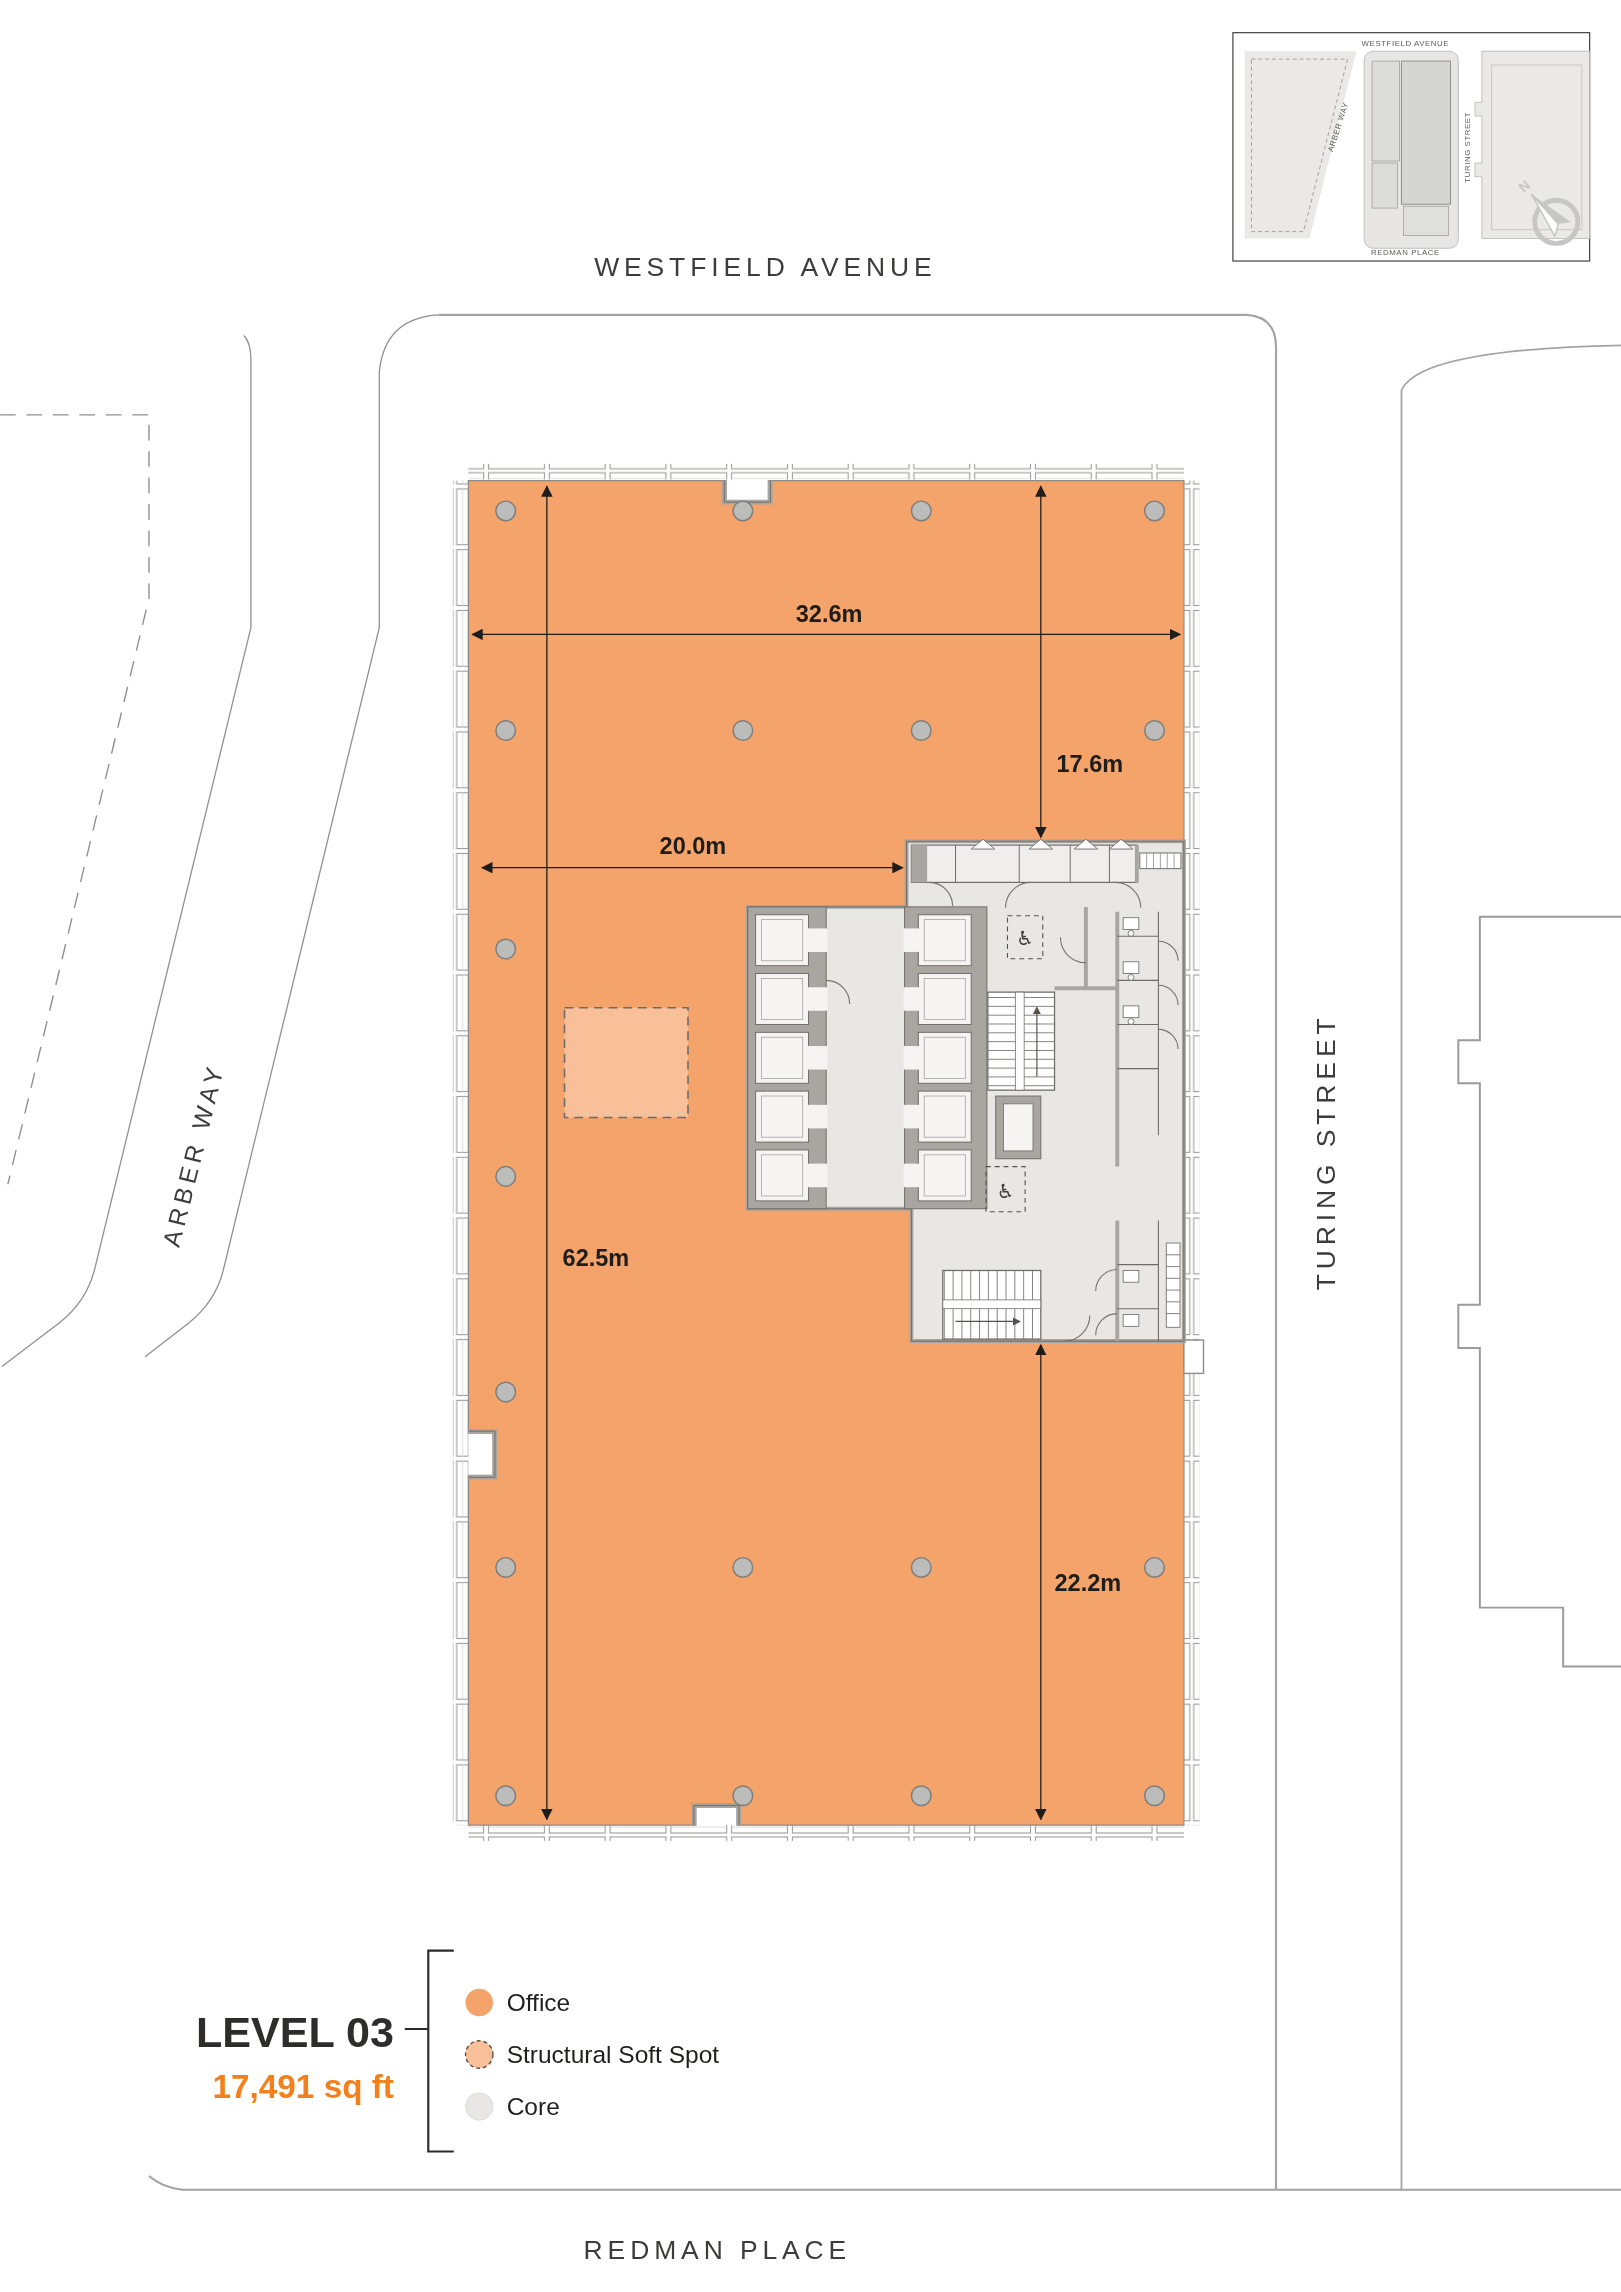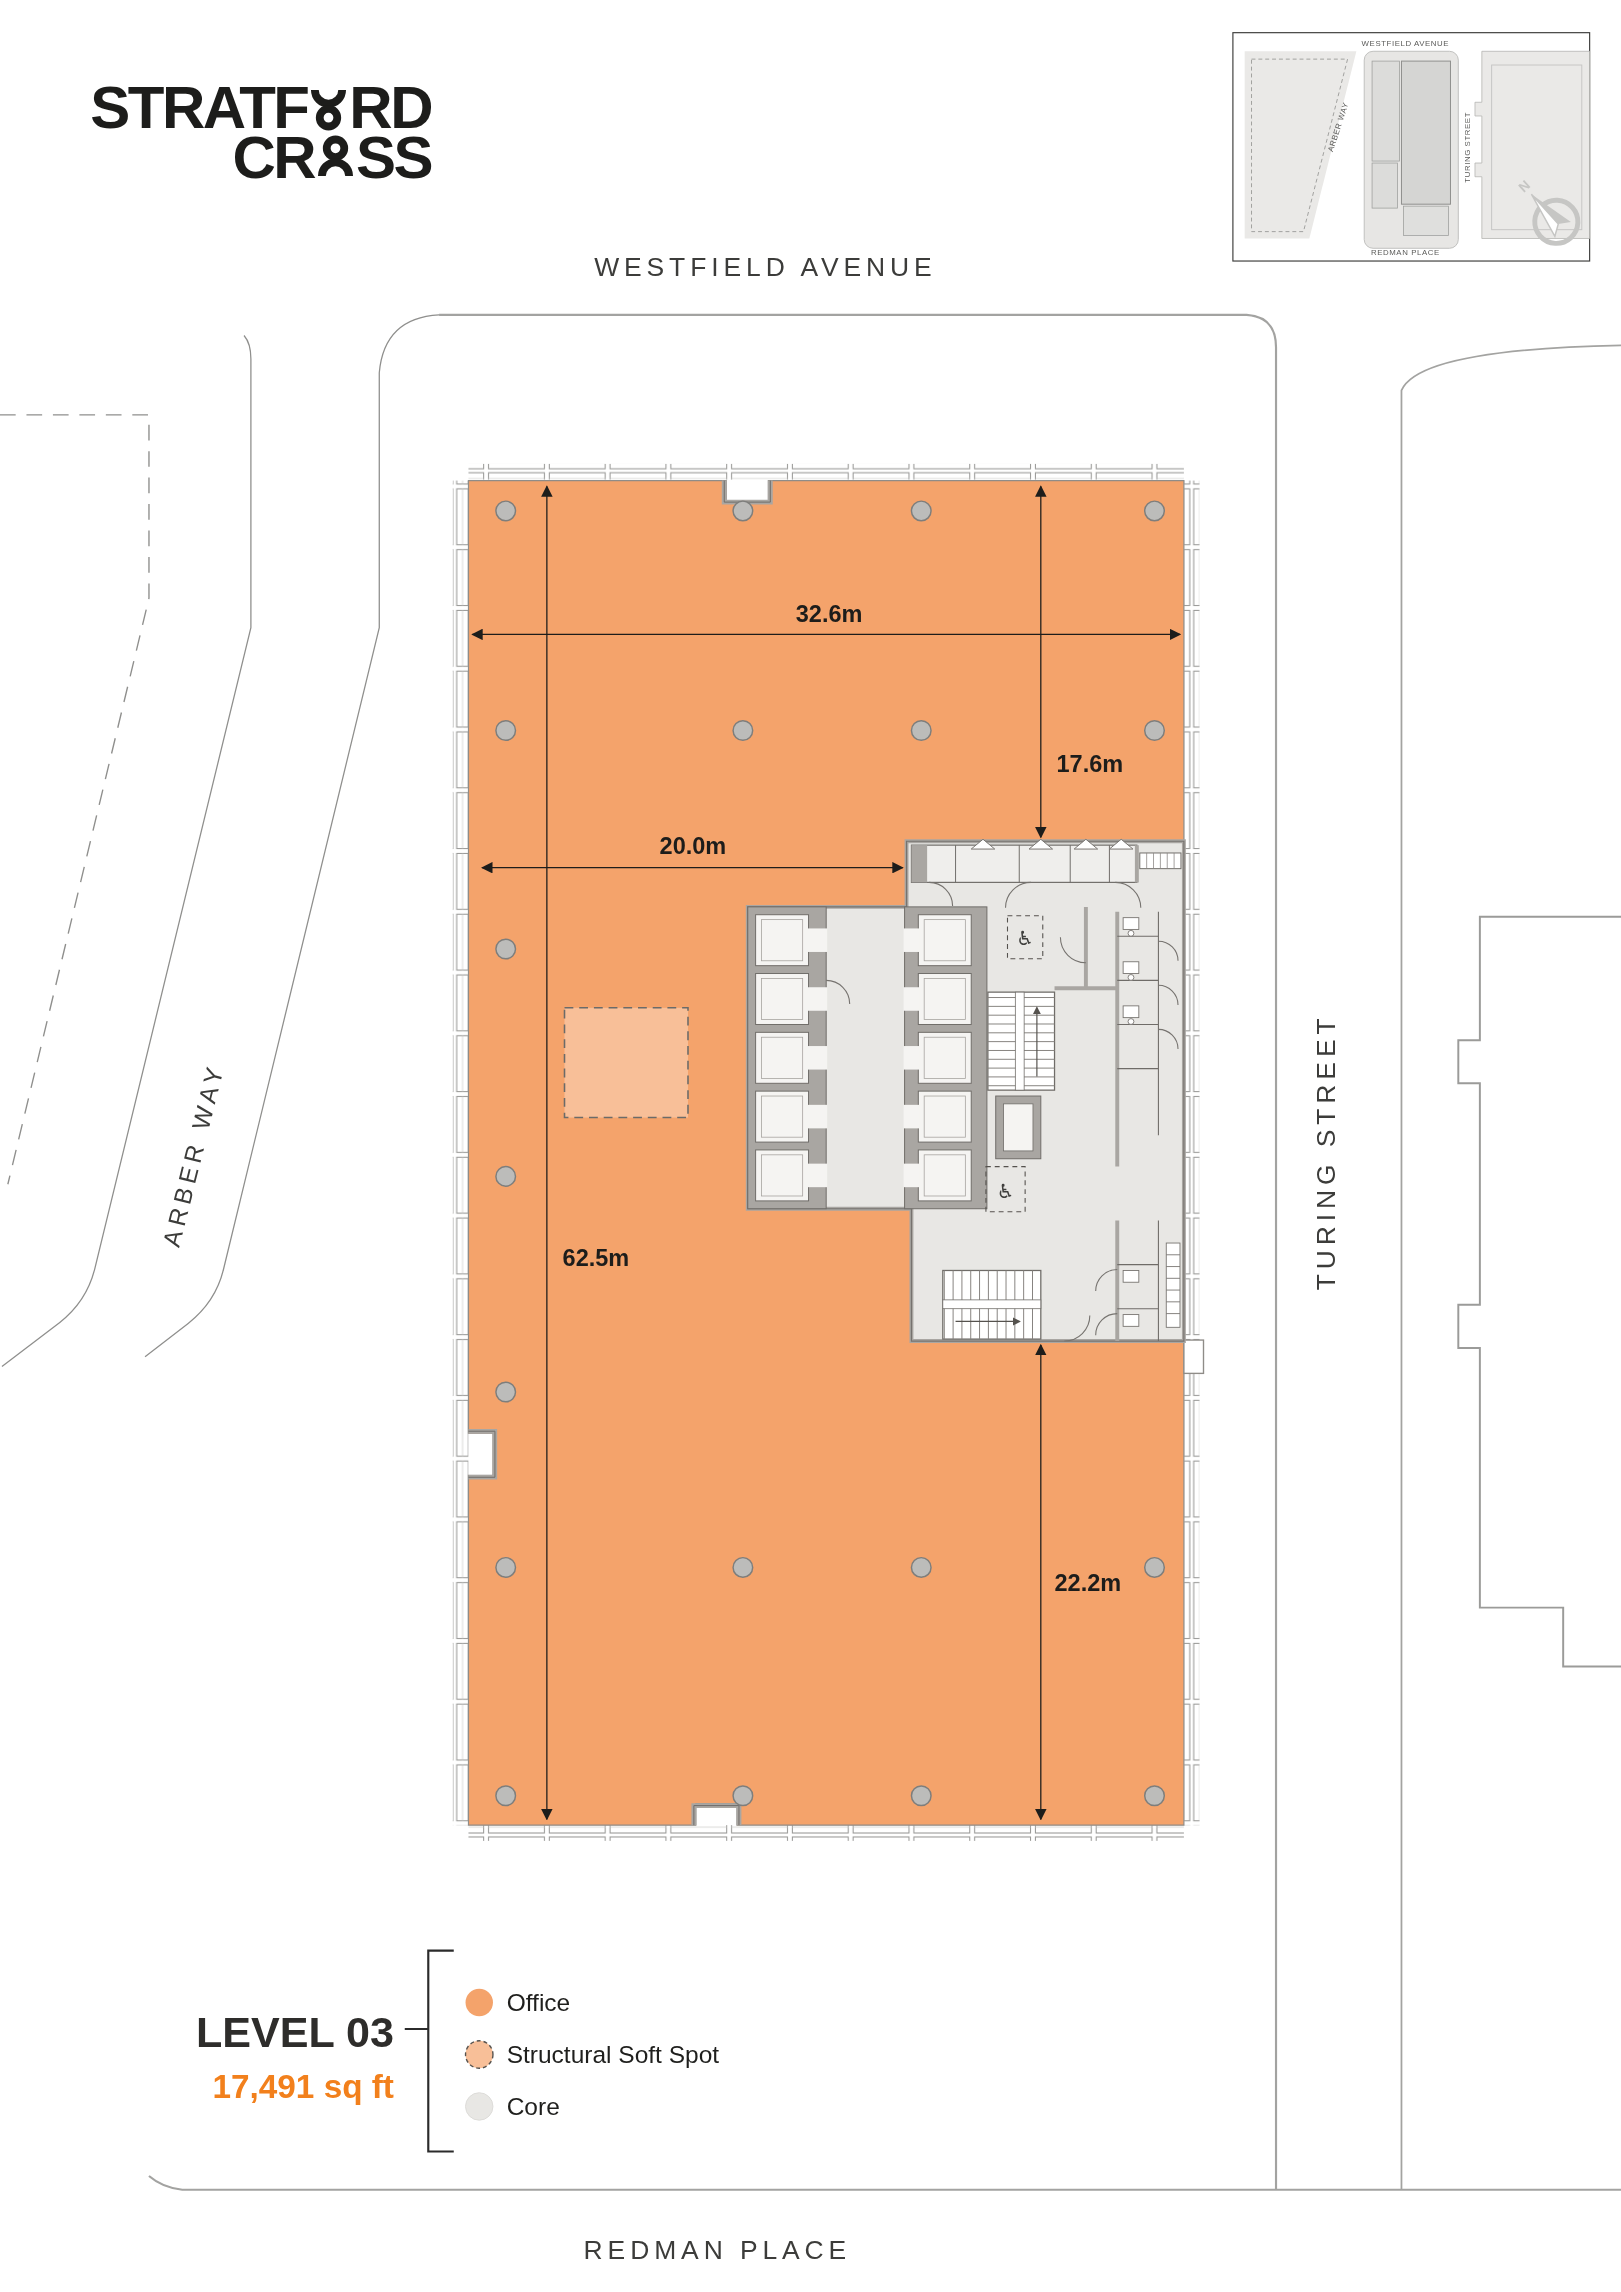--- a/index.html
+++ b/index.html
@@ -11,38 +11,20 @@
   .logo-line{display:flex;justify-content:flex-end;align-items:flex-end;height:50px;
              font-size:60px;line-height:49px;font-weight:bold;letter-spacing:-2.5px;
              font-family:"Liberation Sans",sans-serif;}
   .logo-line svg{margin:0 2px 1px 2.9px;}
 </style>
 </head>
 <body>
 
 <div class="page">
 
-  <div class="logo">
-    <div class="logo-line">
-      <span>STRATF</span>
-        <svg width="37" height="46" viewBox="0 0 38 47">
-          <path d="M 5,5 A 14 14 0 0 0 33,5" fill="none" stroke="#1D1D1B" stroke-width="8"></path>
-          <circle cx="19" cy="33.5" r="9" fill="none" stroke="#1D1D1B" stroke-width="8"></circle>
-        </svg>
-        <span>RD</span>
-    </div>
-    <div class="logo-line">
-      <span>CR</span>
-        <svg width="37" height="46" viewBox="0 0 38 47">
-          <circle cx="19" cy="13.5" r="9" fill="none" stroke="#1D1D1B" stroke-width="8"></circle>
-          <path d="M 5,42 A 14 14 0 0 1 33,42" fill="none" stroke="#1D1D1B" stroke-width="8"></path>
-        </svg>
-        <span>SS</span>
-    </div>
-  </div>
 
   <svg class="plan-svg" width="1621" height="2293" viewBox="0 0 1654 2339">
     <defs>
       <marker id="ah" viewBox="0 0 10 10" refX="9" refY="5" markerWidth="9" markerHeight="9" orient="auto-start-reverse">
         <path d="M0,0 L10,5 L0,10 z" fill="#1d1d1b"></path>
       </marker>
       <marker id="ah2" viewBox="0 0 10 10" refX="8" refY="5" markerWidth="7" markerHeight="7" orient="auto">
         <path d="M0,0 L10,5 L0,10 z" fill="#55524e"></path>
       </marker>
       <pattern id="facH" width="62" height="16" patternUnits="userSpaceOnUse">

